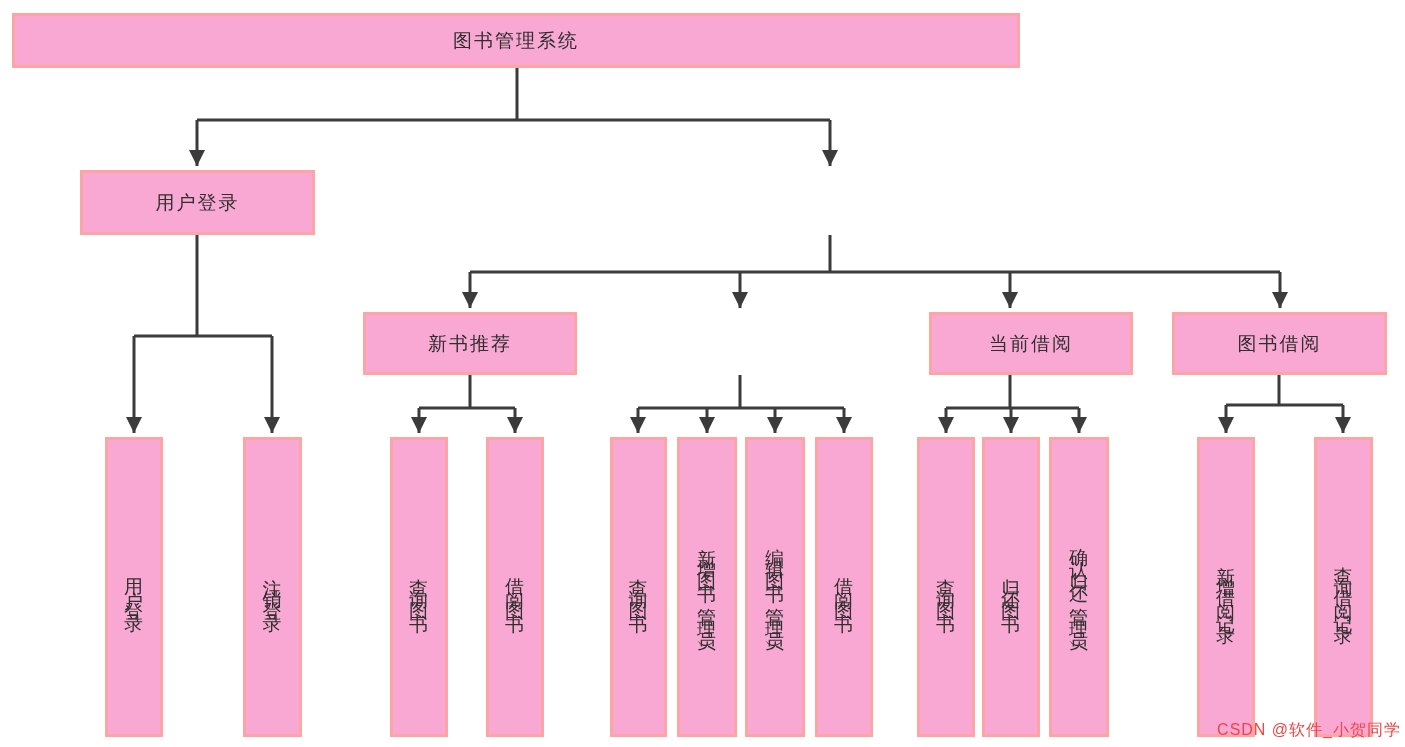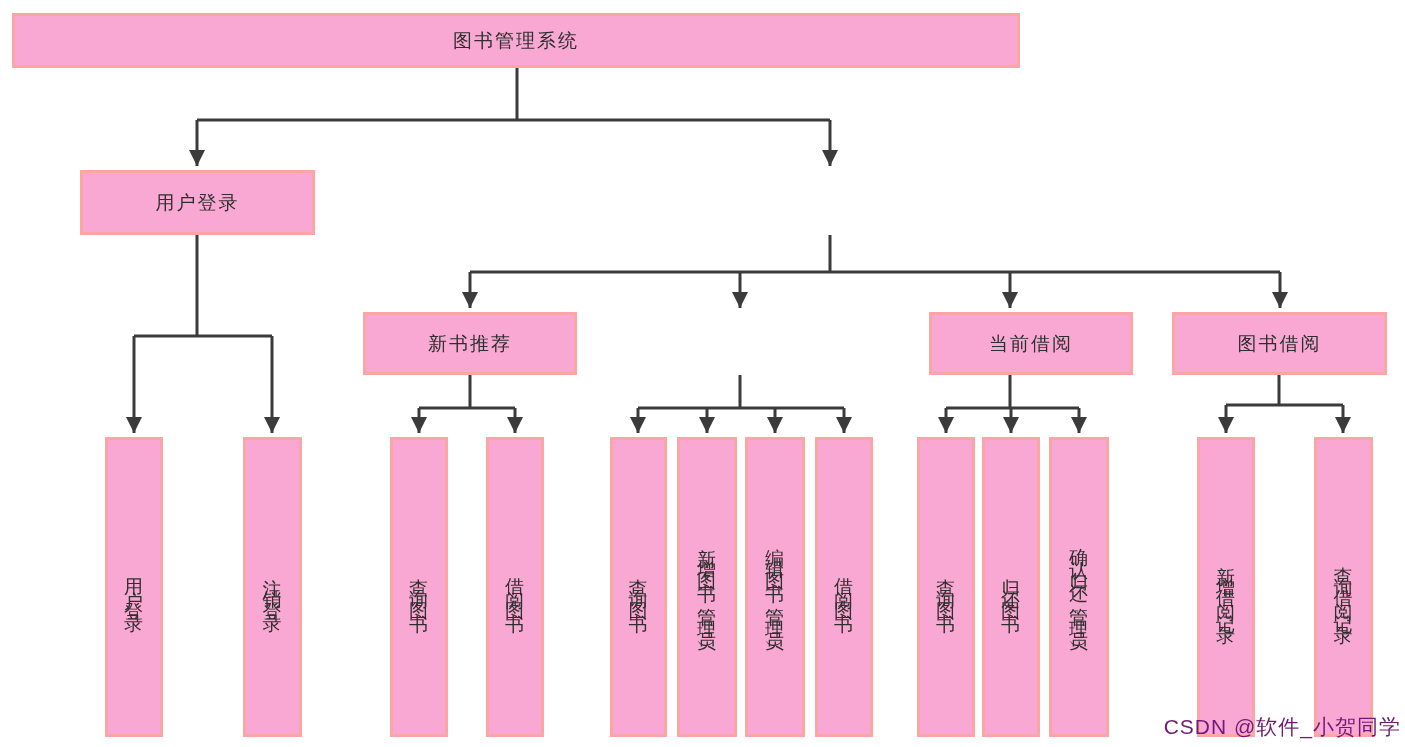--- a/index.html
+++ b/index.html
@@ -43,22 +43,22 @@
     text-orientation: mixed;
     font-size: 19px;
     letter-spacing: 12px;
     line-height: 1;
     text-align: center;
   }
   .watermark {
     position: absolute;
     right: 4px;
     bottom: 6px;
-    font-size: 21px;
-    color: #701a75;
+    font-size: 16px;
+    color: #ef4444;
     letter-spacing: 1px;
     z-index: 3;
     white-space: nowrap;
   }
 </style>
 </head>
 <body>
 
 <div class="canvas">
 

